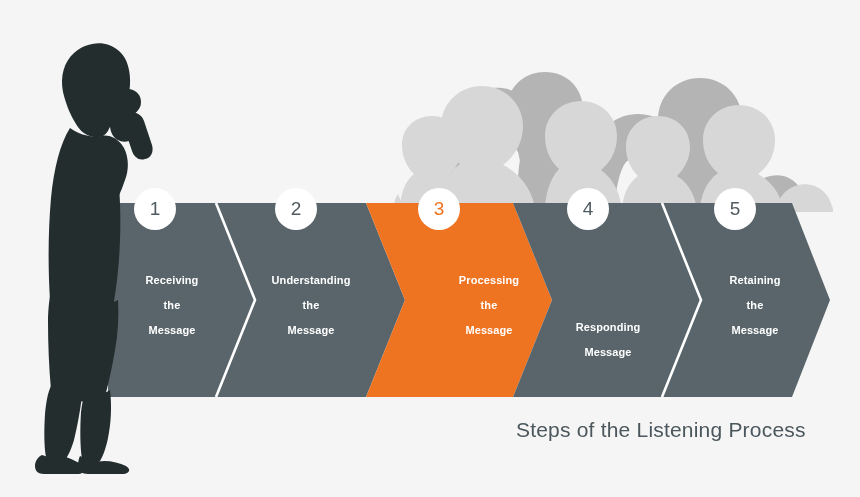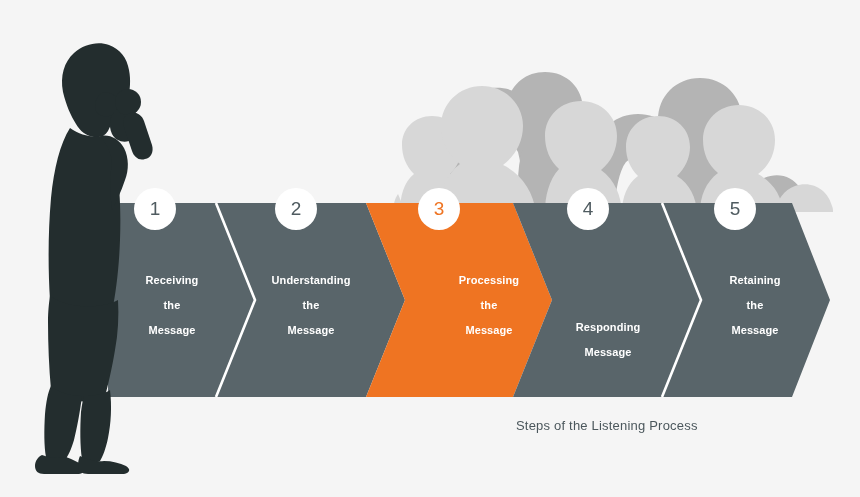--- a/index.html
+++ b/index.html
@@ -62,21 +62,21 @@
     font-weight: normal;
     color: #4f5b60;
   }
   .badge.accent { color: #ef7422; }
 
   #caption {
     position: absolute;
     left: 516px;
     top: 418px;
     font-family: "Liberation Sans", sans-serif;
-    font-size: 13px;
+    font-size: 21px;
     font-weight: normal;
     color: #4b575c;
     letter-spacing: 0.2px;
     white-space: nowrap;
   }
 </style>
 </head>
 <body>
 
 <div id="stage">

